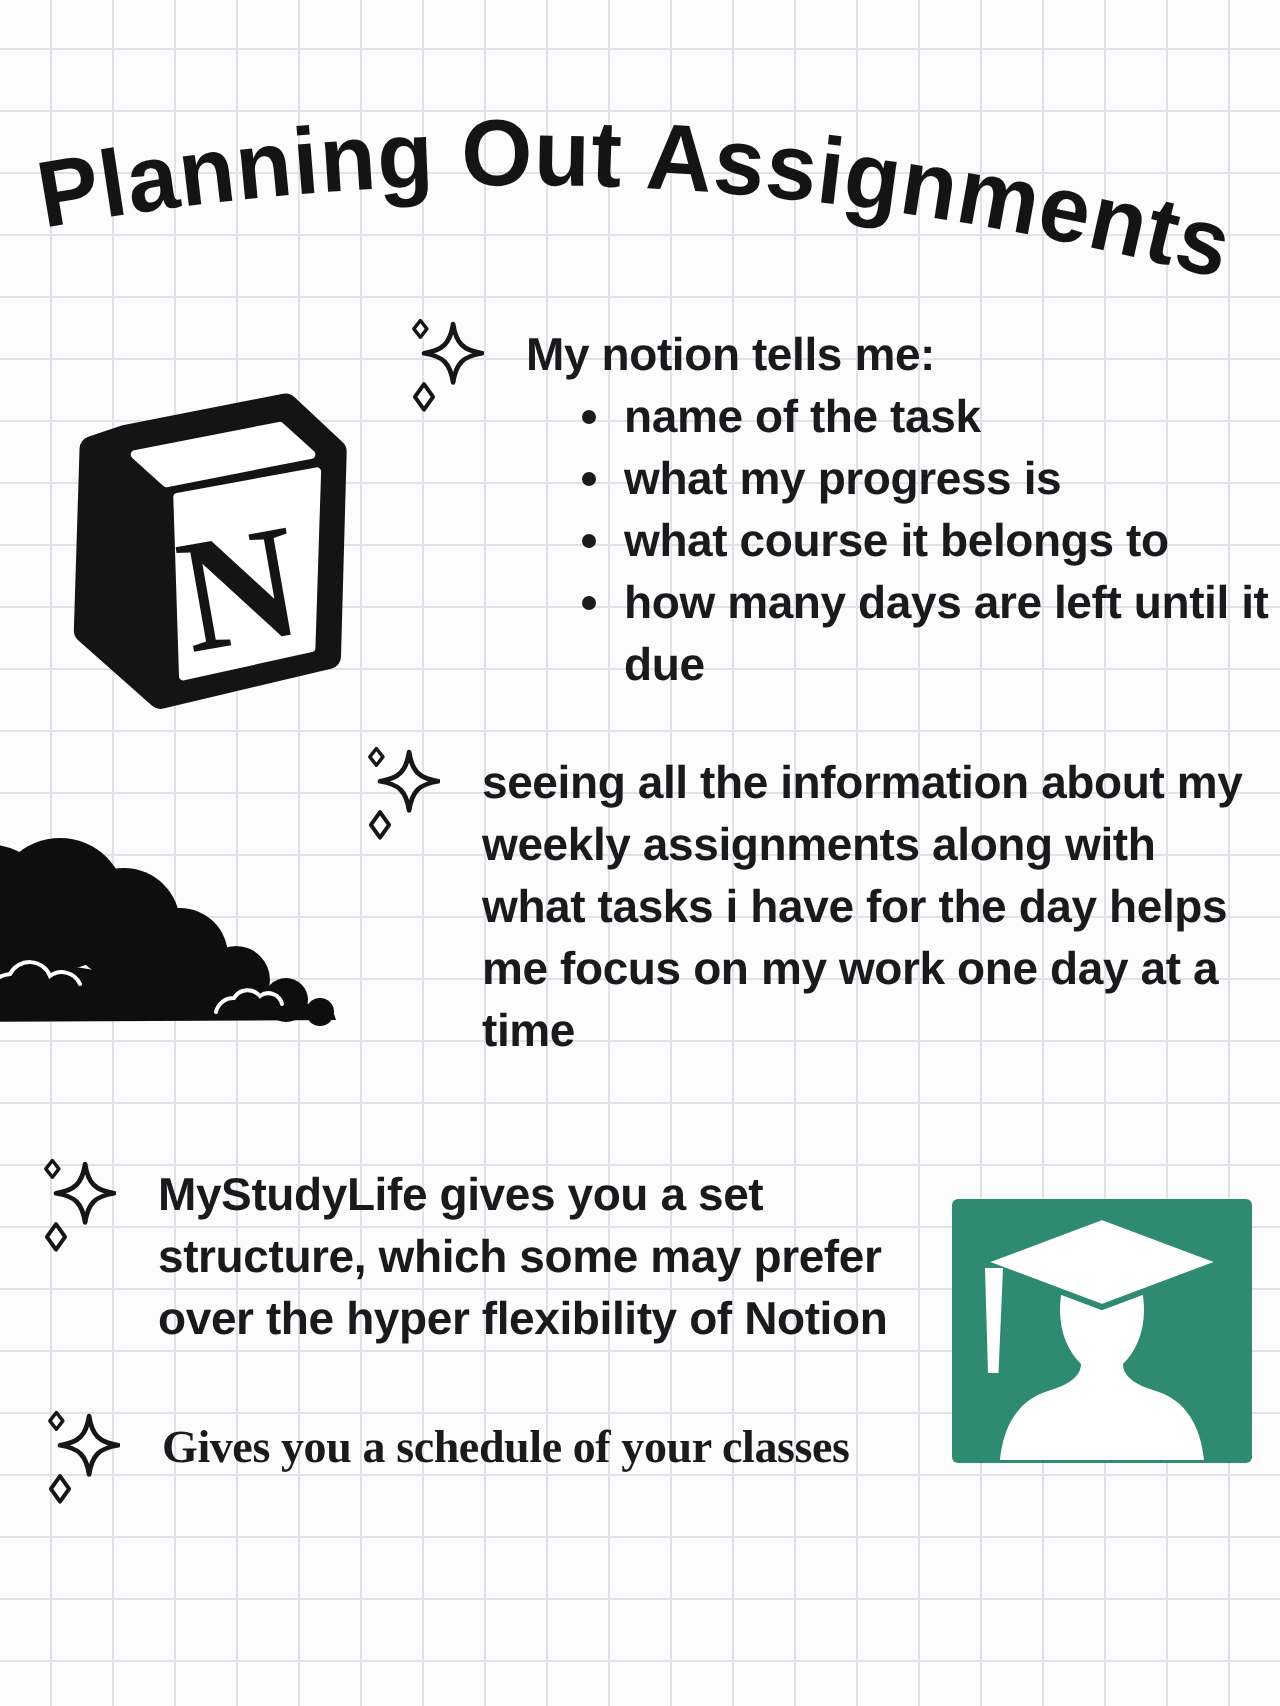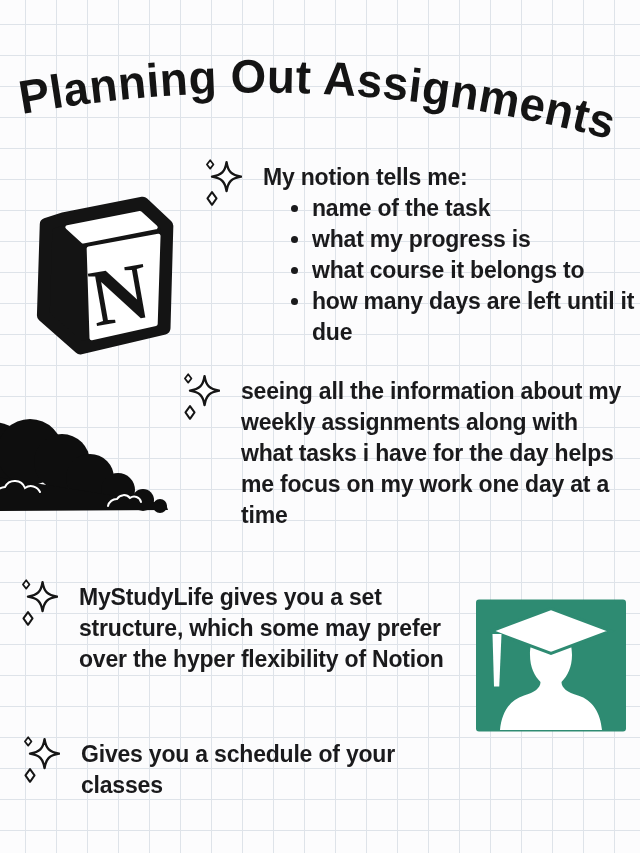--- a/index.html
+++ b/index.html
@@ -114,21 +114,21 @@
 
   <svg class="msl-icon" viewBox="0 0 100 88">
     <rect x="0" y="0" width="100" height="88" rx="2" fill="#2E8B72"></rect>
     <path d="M50,18 C59,18 64,26 64,37 C64,45 61,51 57,55 C57,59 61,62 68,64
              C78,67 83,76 84,87 L16,87 C17,76 22,67 32,64 C39,62 43,59 43,55
              C39,51 36,45 36,37 C36,26 41,18 50,18 Z" fill="#ffffff"></path>
     <path d="M50,6 L90,21 L50,36 L10,21 Z" fill="#ffffff" stroke="#2E8B72" stroke-width="2"></path>
     <path d="M11,23 L17,23 L15.5,58 L12,58 Z" fill="#ffffff"></path>
   </svg>
 
-  <div class="block" style="left:20px; top:739px; width:440px;">
+  <div class="block" style="left:20px; top:708px; width:440px;font-family:Liberation Serif, serif;">
     <svg class="sparkle" viewBox="0 0 44 54">
         <use href="#sparkle-def"></use>
       </svg>
     <div class="copy w380">
       <p>Gives you a schedule of your classes</p>
     </div>
   </div>
 
 </div>
 

